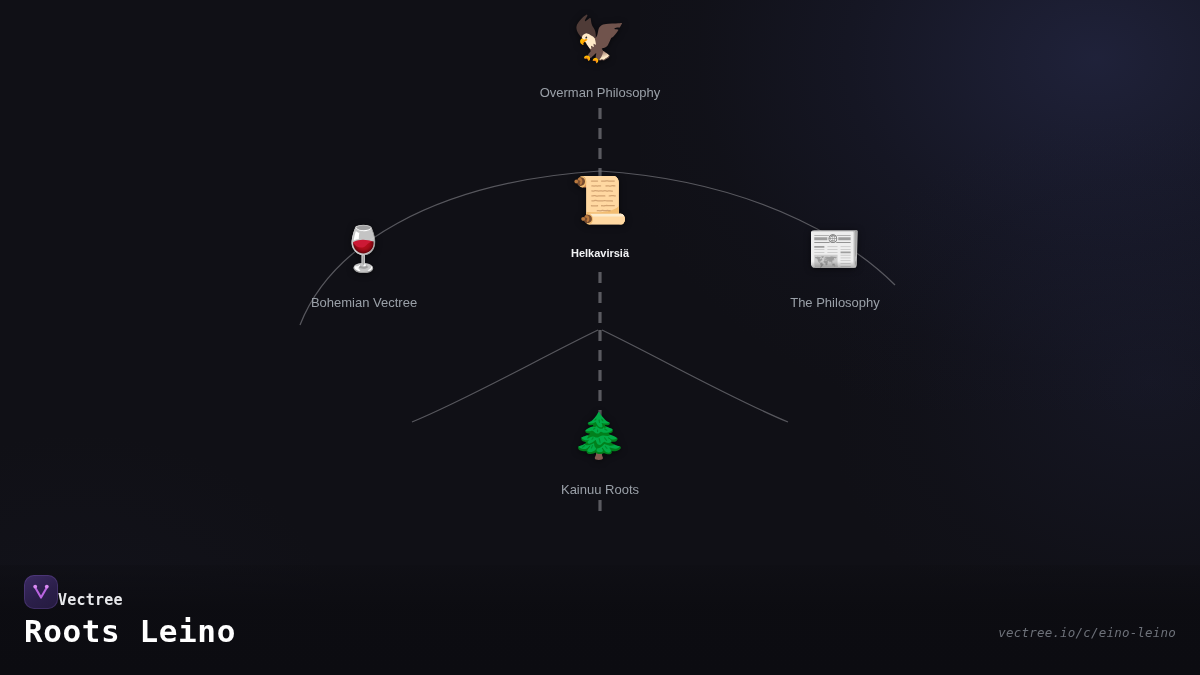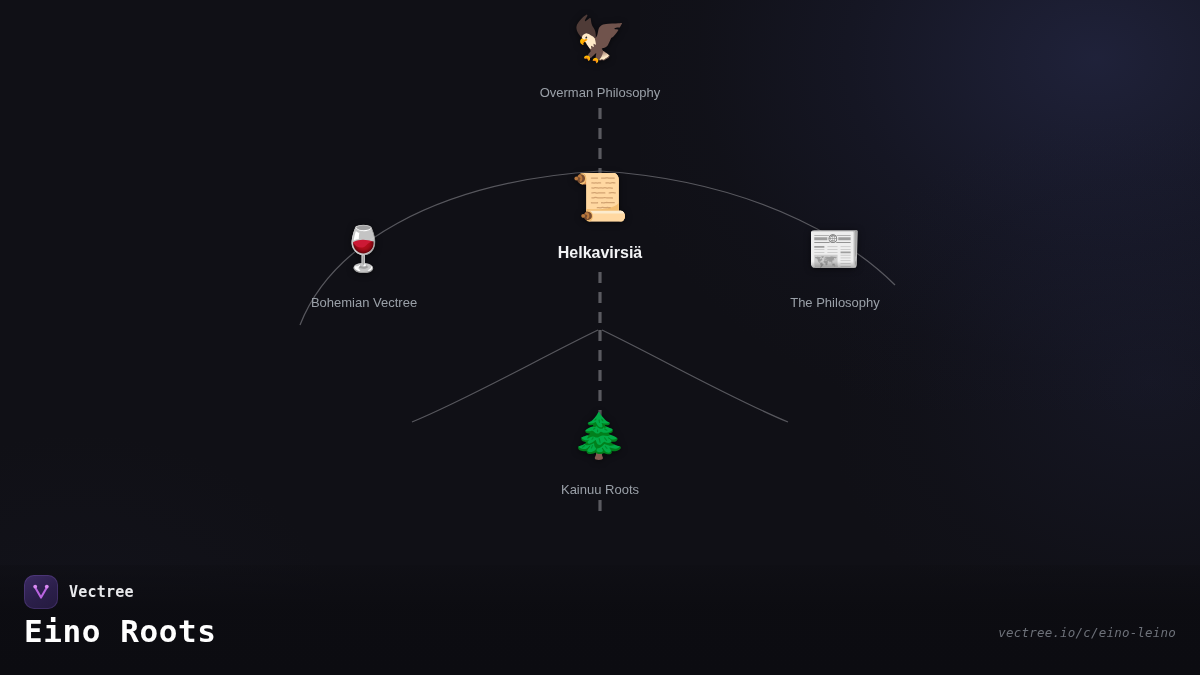--- a/index.html
+++ b/index.html
@@ -49,32 +49,32 @@
   }
   .node .label {
     margin-top:24px;
     font-size:13px;
     color:#9aa0a8;
     white-space:nowrap;
     text-align:center;
   }
   .node.root .emoji { font-size:46px; }
   .node.root .label {
-    color:#f2f3f5; font-weight:bold; font-size:16px;
+    color:#f2f3f5; font-weight:bold; font-size:11px;
   }
 
   
   .footer {
     position:absolute; left:0; bottom:0;
     width:1200px; height:110px;
     background:linear-gradient(to bottom, rgba(13,13,18,0.35) 0%, rgba(12,12,17,0.92) 40%, #0c0c11 100%);
   }
   .brand {
     position:absolute; left:24px; top:575px;
-    display:flex; align-items:center; gap:11px;
+    display:flex; align-items:flex-end; 
   }
   .brand-mark {
     width:34px; height:34px; border-radius:10px;
     background:linear-gradient(150deg,#3c2a63 0%,#2b1f4a 55%,#241a3e 100%);
     display:flex; align-items:center; justify-content:center;
     box-shadow:0 0 0 1px rgba(150,110,220,0.22) inset;
   }
   .brand-name {
     font-family:"DejaVu Sans Mono", monospace;
     font-size:15px; font-weight:bold; color:#e8e9ec; letter-spacing:0.2px;
@@ -146,16 +146,16 @@
     <div class="brand-mark">
       <svg width="22" height="22" viewBox="0 0 22 22">
         <path d="M5.2 6.4 L11 16.6 L16.8 6.4" fill="none" stroke="#b964e0" stroke-width="2.1" stroke-linecap="round" stroke-linejoin="round"></path>
         <circle cx="5.2" cy="5.6" r="1.9" fill="#d98bf2"></circle>
         <circle cx="16.8" cy="5.6" r="1.9" fill="#d98bf2"></circle>
       </svg>
     </div>
     <div class="brand-name">Vectree</div>
   </div>
 
-  <div class="page-title">Eino Roots</div>
+  <div class="page-title">Roots Leino</div>
   <div class="site-url">vectree.io/c/eino-leino</div>
 
 </div>
 
 </body></html>

